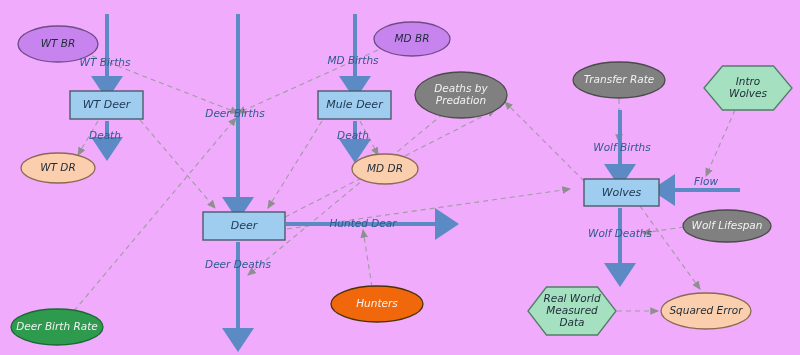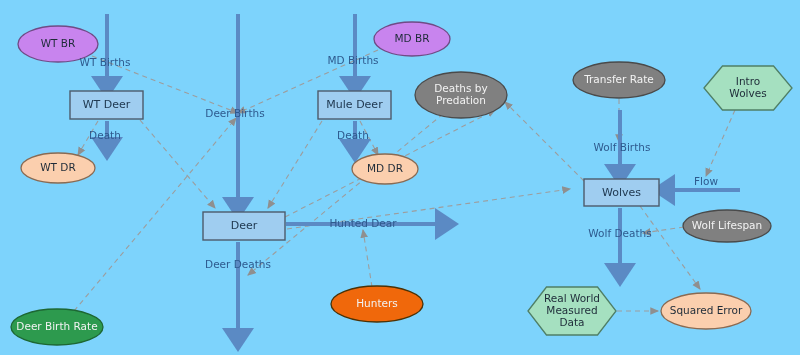--- a/index.html
+++ b/index.html
@@ -4,23 +4,24 @@
 <style>
   html, body {
     margin: 0;
     padding: 0;
     background: #ffffff;
   }
   #canvas-wrap {
     position: relative;
     width: 800px;
     height: 355px;
-    background: #7dd3fc;
+    background: #f0abfc;
     overflow: hidden;
     font-family: "DejaVu Sans", sans-serif;
+    font-style: italic;
   }
   svg#diagram {
     position: absolute;
     left: 0;
     top: 0;
     width: 800px;
     height: 355px;
   }
   .node-label {
     font-family: "DejaVu Sans", sans-serif;

